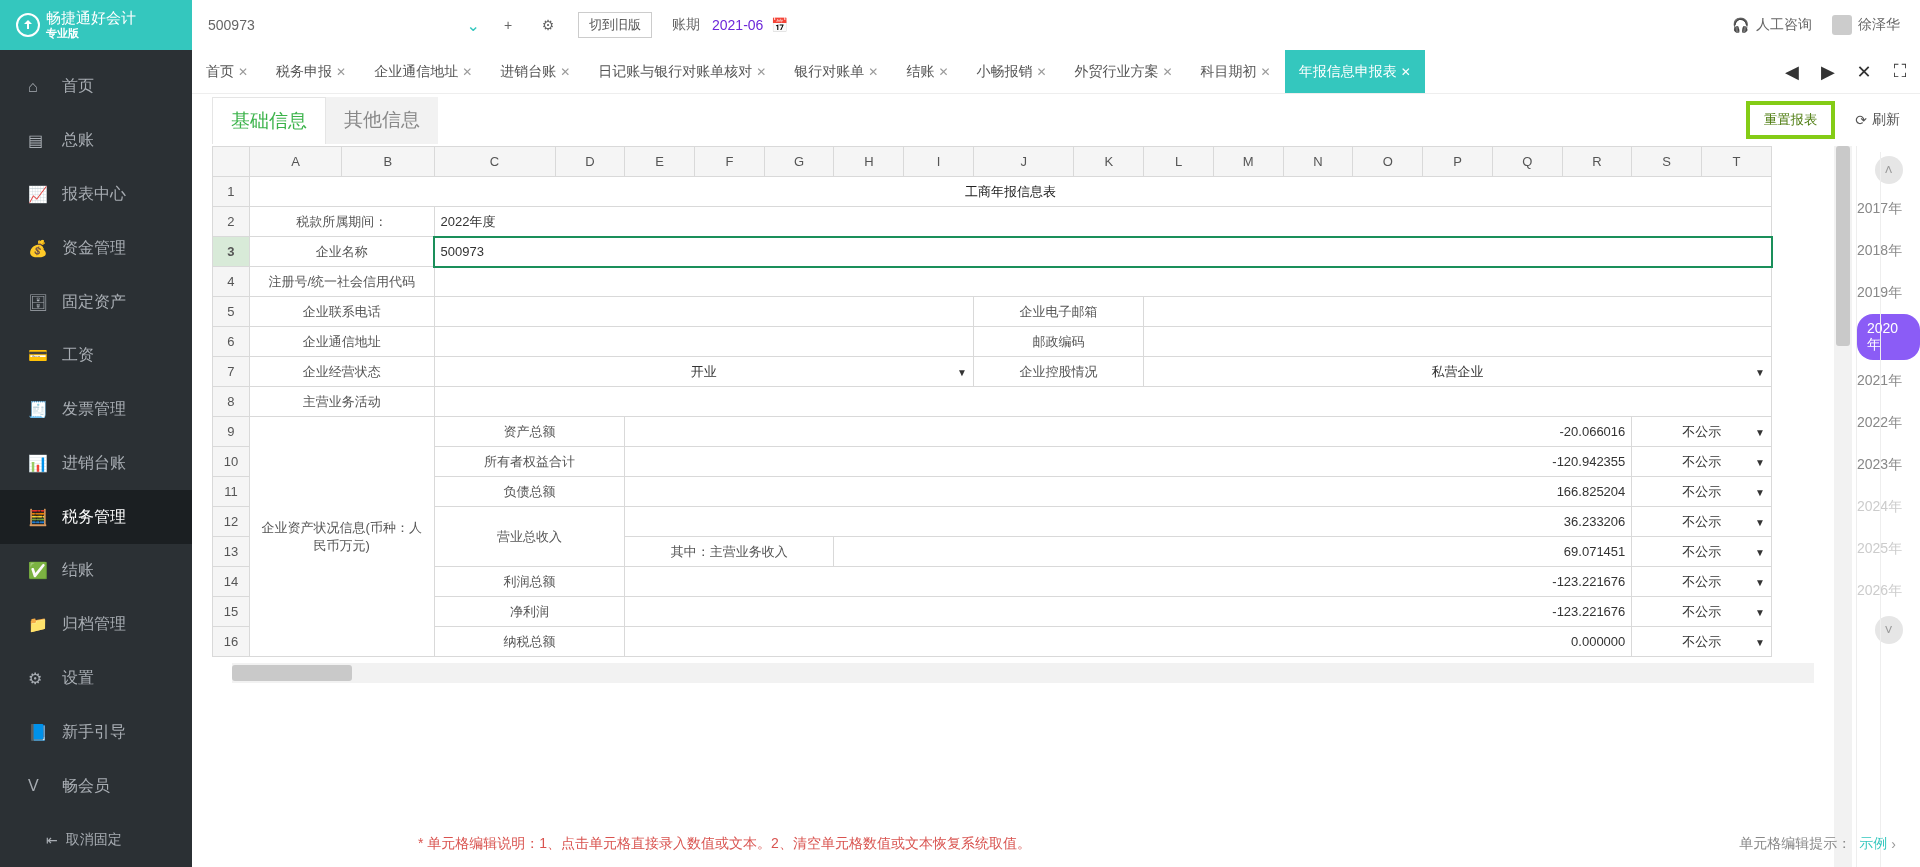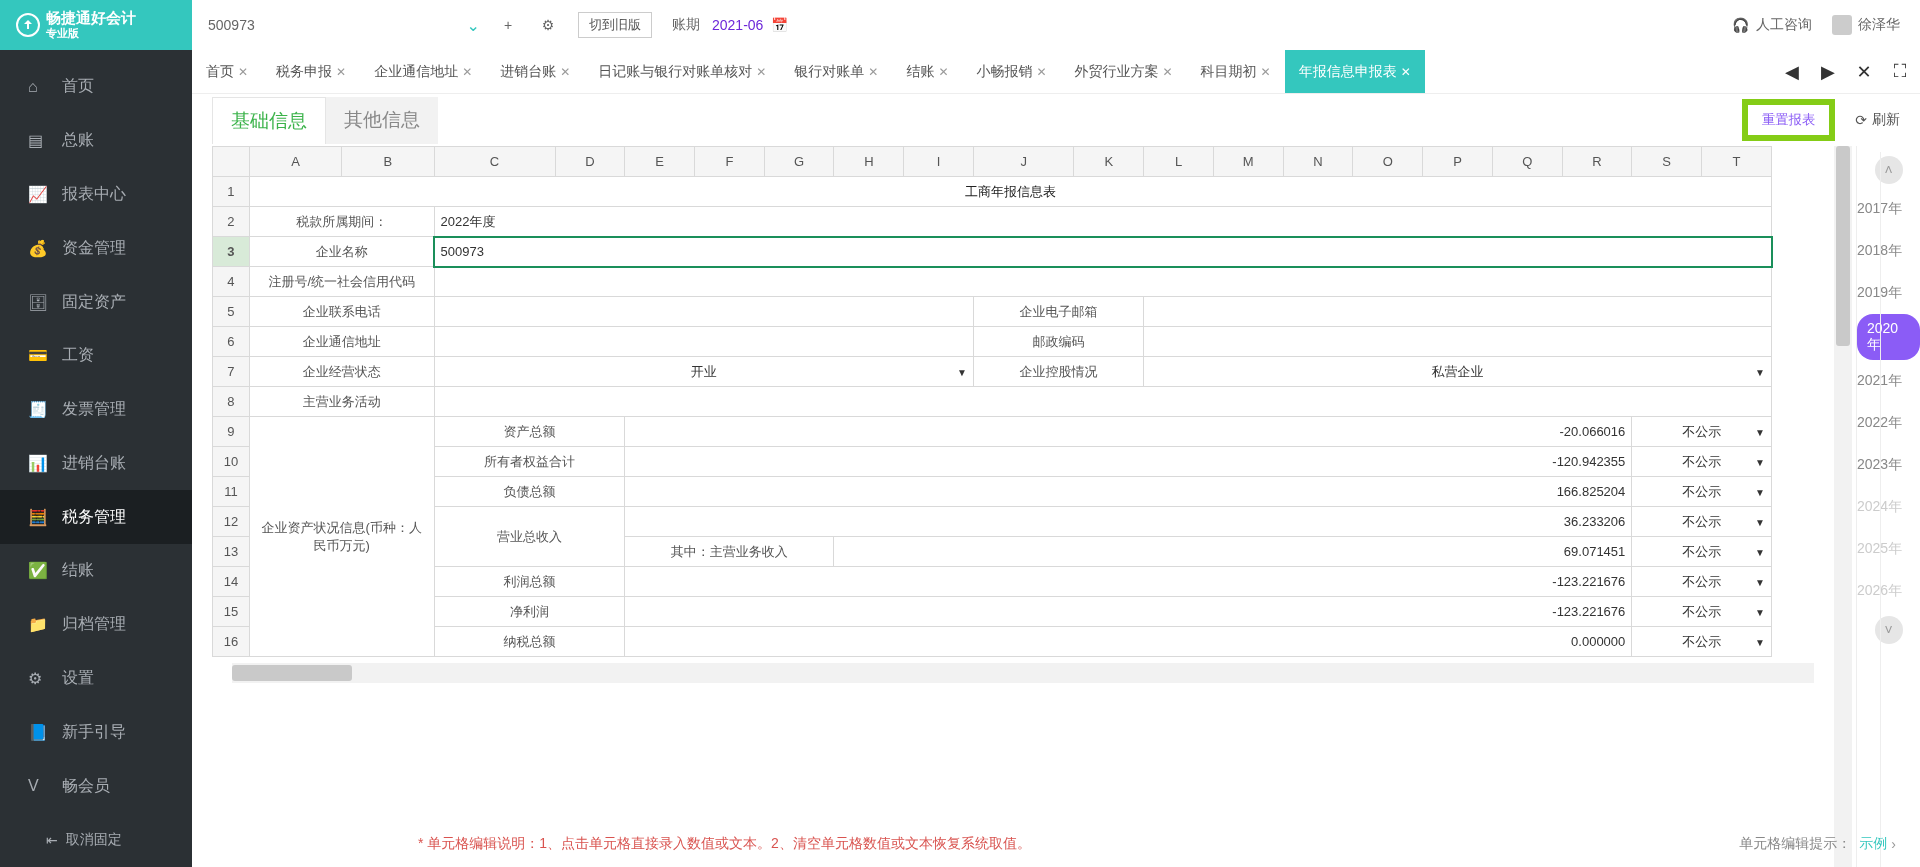--- a/index.html
+++ b/index.html
@@ -2,21 +2,21 @@
 <html><head>
 <meta charset="utf-8">
 <style>
 * { margin: 0; padding: 0; box-sizing: border-box; font-family: "Microsoft YaHei", Arial, sans-serif; }
 body { background: #fff; width: 1920px; height: 867px; overflow: hidden; font-size: 14px; color: #333; }
 
 
 .topbar { height: 50px; display: flex; align-items: center; }
 .logo-area { width: 192px; height: 50px; background: #34c7be; display: flex; align-items: center; padding-left: 16px; color: #fff; }
 .logo-icon { width: 24px; height: 24px; margin-right: 6px; }
-.logo-text { font-size: 15px; font-weight: bold; }
+.logo-text { font-size: 15px; font-weight: normal; }
 .logo-sub { font-size: 11px; display:block; margin-top:-2px;font-weight:bold; }
 .topbar-main { flex: 1; display: flex; align-items: center; padding: 0 16px; }
 .company-select { width: 280px; color: #666; display:flex; align-items:center; justify-content:space-between; padding-right:8px; }
 .chev { color:#34c7be; font-size:16px; }
 .tb-icon { width: 24px; height: 24px; margin: 0 8px; display:flex; align-items:center; justify-content:center; color:#666; cursor:pointer; }
 .old-btn { border:1px solid #ccc; padding:3px 10px; font-size:13px; margin:0 10px; cursor:pointer; color:#555; }
 .period-label { margin-left: 10px; color:#666; }
 .period-val { margin-left: 12px; color:#6d28d9; }
 .cal-icon { color:#34c7be; margin-left:8px; }
 .topbar-right { display:flex; align-items:center; padding-right:20px; color:#666; }
@@ -40,21 +40,21 @@
 .tab.active { background:#34c7be; color:#fff; }
 .tab.active .cx { color:#fff; }
 .tabs-tools { margin-left:auto; display:flex; align-items:center; }
 .tabs-tools .tbtn { width:32px; height:32px; display:flex; align-items:center; justify-content:center; cursor:pointer; font-size:18px; color:#333; margin-right:4px; }
 
 
 .subrow { height:52px; display:flex; align-items:center; padding:0 20px; background:#fff; }
 .subtab { padding:10px 18px; background:#f2f2f2; color:#888; cursor:pointer; font-size:19px;font-family:Liberation Mono, monospace; }
 .subtab.active { background:#fff; color:#3bb34a; border:1px solid #e5e5e5; border-bottom:none; }
 .subrow-right { margin-left:auto; display:flex; align-items:center; }
-.regen-btn { border:6px solid #84cc16; color:#8b5cf6; background:#fff; padding:6px 14px; margin-right:20px; cursor:pointer;text-align:center; }
+.regen-btn { border:4px solid #84cc16; color:#4d7c0f; background:#fff; padding:6px 14px; margin-right:20px; cursor:pointer;text-align:center; }
 .refresh { display:flex; align-items:center; color:#555; cursor:pointer; }
 
 
 .sheet-wrap { flex:1; display:flex; overflow:hidden; padding-left:20px; }
 .sheet { flex:1; overflow:auto; position:relative; }
 table.ss { border-collapse:collapse; table-layout:fixed; width:1560px; }
 table.ss th, table.ss td { border:1px solid #d9d9d9; height:30px; font-size:13px; padding:0 6px; }
 table.ss th { background:#f5f5f5; font-weight:normal; color:#555; text-align:center; }
 .rowhdr { background:#f5f5f5; text-align:center; color:#555; width:36px; }
 .corner { background:#f5f5f5; width:36px; }

